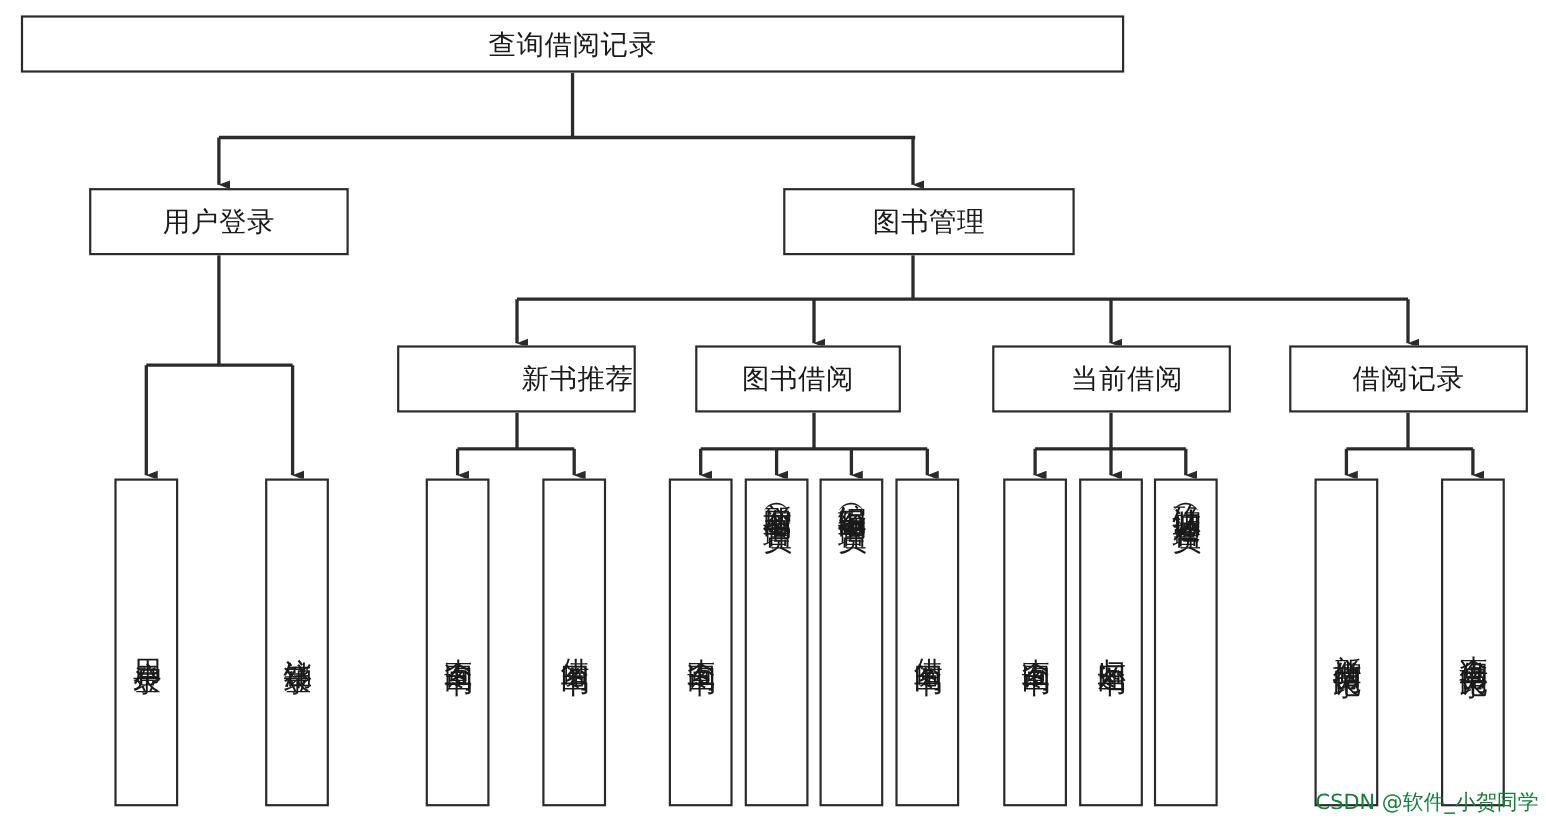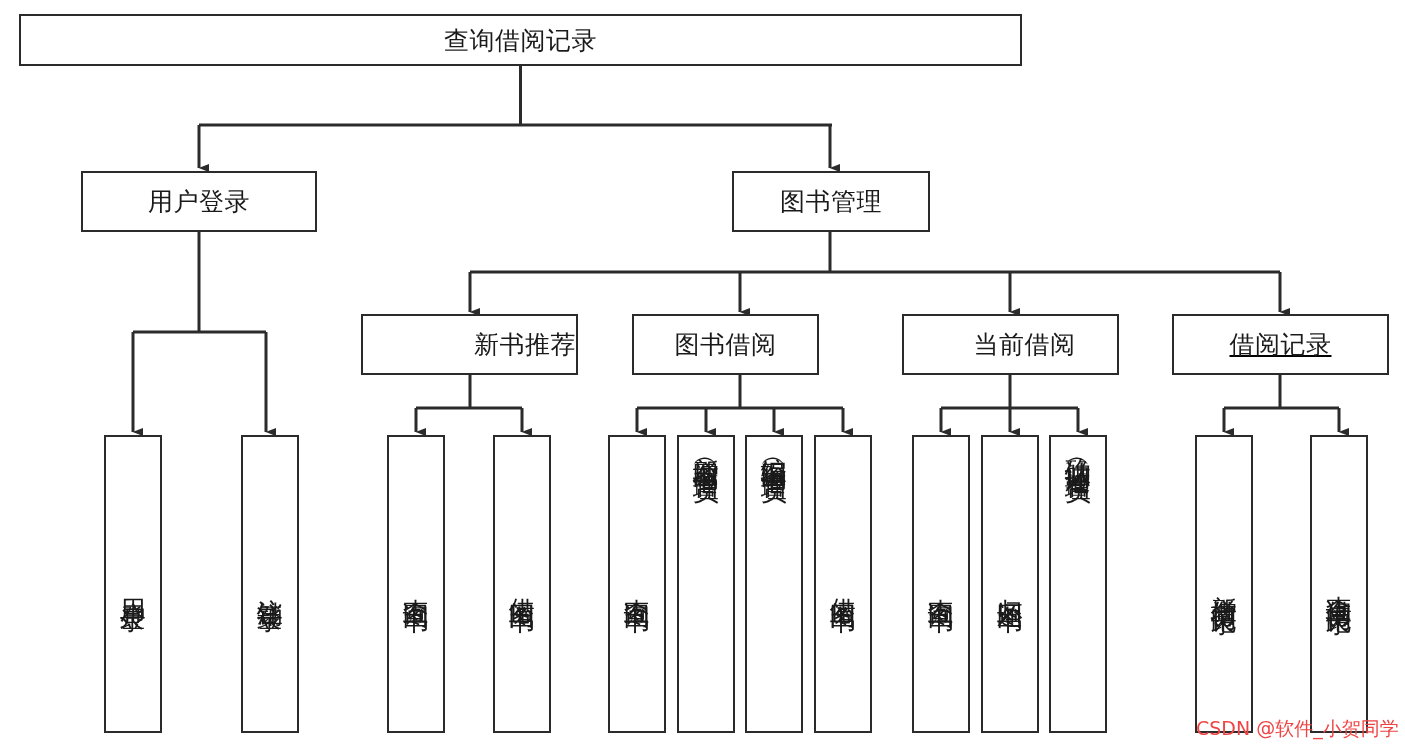--- a/index.html
+++ b/index.html
@@ -63,21 +63,21 @@
     font-size: 26px;
     line-height: 1.18;
     letter-spacing: 3px;
     white-space: nowrap;
   }
   .node.v.center {
     align-items: center;
   }
   .watermark {
     position: absolute;
-    color: #ef4444;
+    color: #15803d;
     font-size: 19px;
     white-space: nowrap;
     z-index: 5;
     font-family: "DejaVu Sans", "Liberation Sans", sans-serif;
   }
 </style>
 </head>
 <body>
 
 <div id="diagram-root">
@@ -135,34 +135,34 @@
     </g>
   </svg>
 
   <div class="node h root" style="left:19px; top:14px; width:1003px; height:52px;">
     <span class="label">查询借阅记录</span>
   </div>
 
   <div class="node h" style="left:81px; top:171px; width:236px; height:61px;">
     <span class="label">用户登录</span>
   </div>
-  <div class="node h" style="left:732px; top:171px; width:198px; height:61px;">
+  <div class="node h" style="left:712px; top:171px; width:265px; height:61px;">
     <span class="label">图书管理</span>
   </div>
 
   <div class="node h" style="left:361px; top:314px; width:217px; height:61px;justify-content:flex-end;">
     <span class="label">新书推荐</span>
   </div>
   <div class="node h" style="left:632px; top:314px; width:187px; height:61px;">
     <span class="label">图书借阅</span>
   </div>
   <div class="node h" style="left:902px; top:314px; width:217px; height:61px;padding-left:28px;">
     <span class="label">当前借阅</span>
   </div>
-  <div class="node h" style="left:1172px; top:314px; width:217px; height:61px;text-decoration:underline;">
+  <div class="node h" style="left:1172px; top:314px; width:217px; height:61px;">
     <span class="label">借阅记录</span>
   </div>
 
   <div class="node v center" style="left:104px; top:435px; width:58px; height:298px;">
     <span class="label">用户登录</span>
   </div>
   <div class="node v center" style="left:241px; top:435px; width:58px; height:298px;">
     <span class="label">注销登录</span>
   </div>
 

